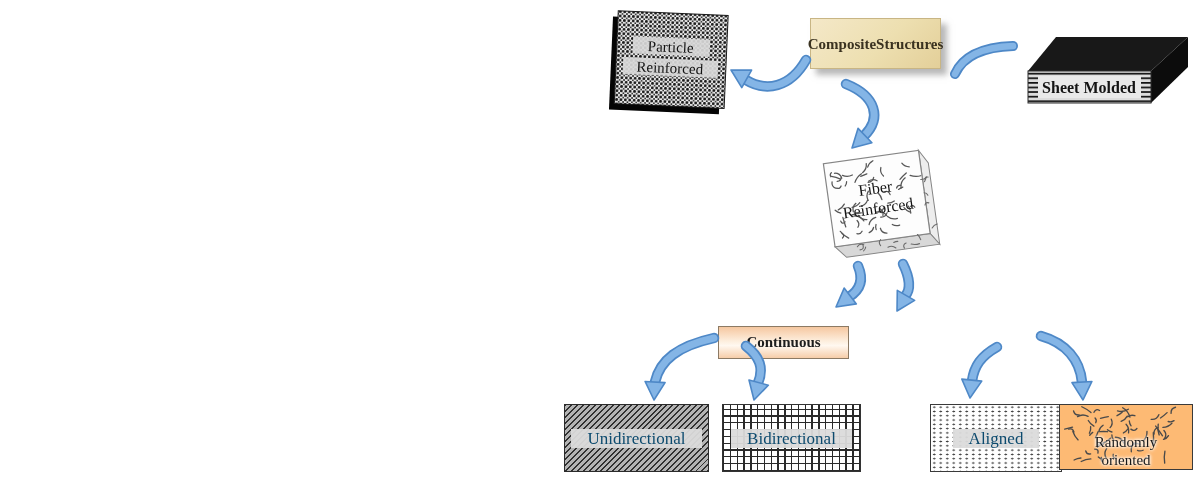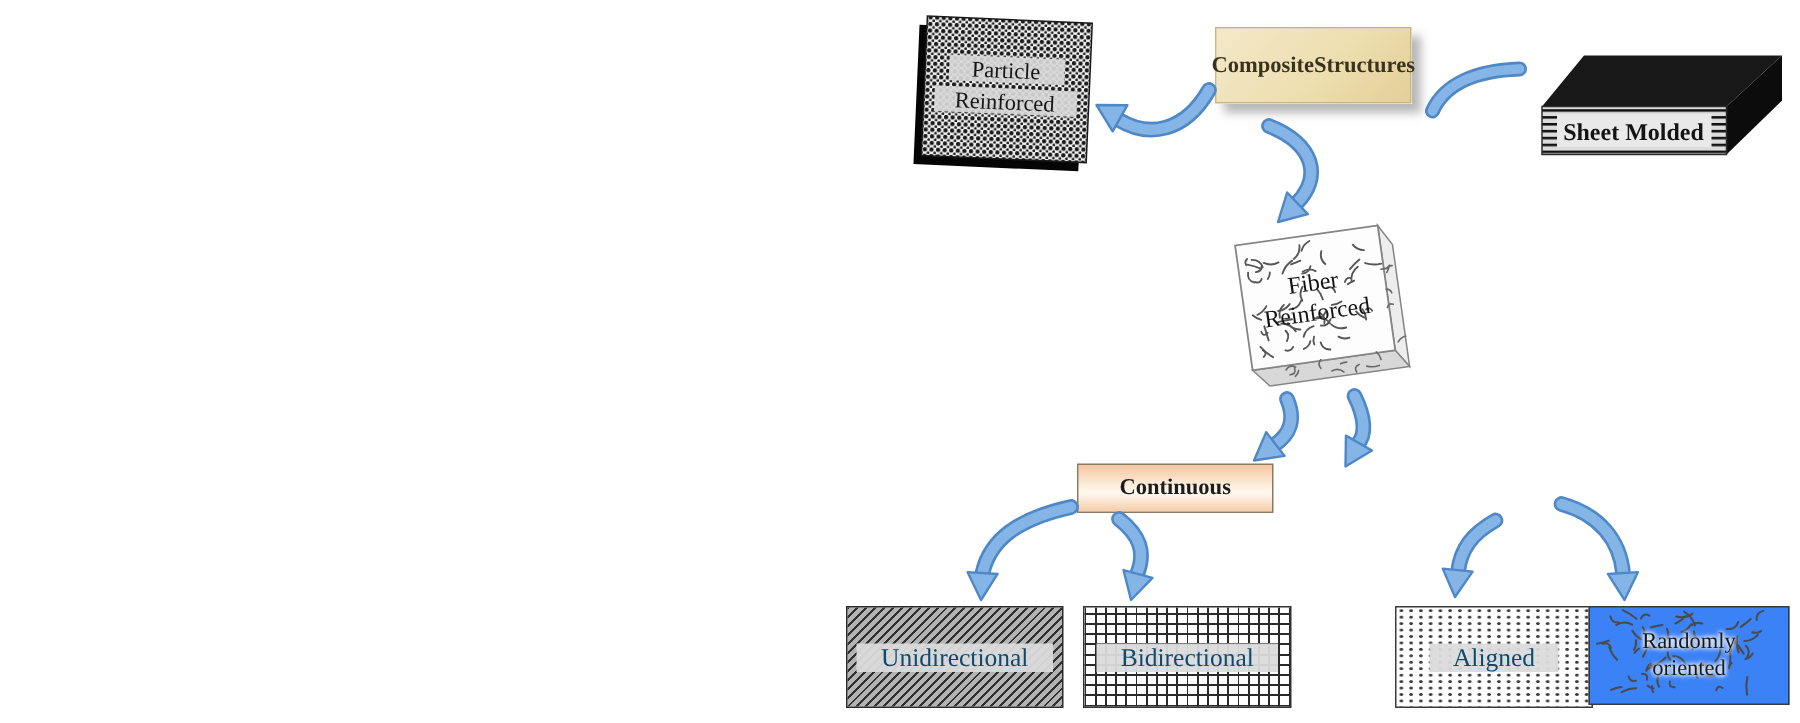--- a/index.html
+++ b/index.html
@@ -10,39 +10,39 @@
 
   
   #composite{left:810px;top:18px;width:129px;height:49px;
     background:linear-gradient(135deg,#f4e8c8 0%,#eddfb0 55%,#e3cf99 100%);
     border:1px solid #c8b584;box-shadow:6px 6px 6px rgba(125,125,125,.55);
     display:flex;flex-direction:row;align-items:center;justify-content:center;
     font-size:15px;font-weight:bold;color:#3a3220;line-height:20px;}
 
   
   .peach{position:absolute;display:flex;align-items:center;justify-content:center;
-    font-size:15px;font-weight:bold;color:#1d1d1d;}
+    font-size:15px;font-weight:bold;color:#1d1d1d;margin-top:17px;}
   #continuous{left:718px;top:309px;width:129px;height:31px;border:1.5px solid #8c7a64;
     background:linear-gradient(180deg,#f5c7a0 0%,#fdeedd 45%,#fff8f0 60%,#f6cda9 100%);}
   #discontinuous{left:907px;top:307px;width:128px;height:33px;border:2px dashed #141414;
     background:linear-gradient(115deg,#f7cba5 15%,#fbe0c4 45%,#ffffff 72%,#fcead8 100%);}
 
   
   .pattern-box{position:absolute;display:flex;align-items:center;justify-content:center;}
   #unidirectional{left:564px;top:404px;width:143px;height:66px;border:1px solid #2b2b2b;
     background:repeating-linear-gradient(135deg,#303030 0 1.4px,#b3b3b3 1.4px 4.2px);}
   #bidirectional{left:722px;top:404px;width:137px;height:66px;border:1.5px solid #333;
     background-color:#fff;
     background-image:repeating-linear-gradient(0deg,#2a2a2a 0 1.3px,transparent 1.3px 6.8px),
                      repeating-linear-gradient(90deg,#2a2a2a 0 1.3px,transparent 1.3px 6.8px);}
   #aligned{left:913px;top:404px;width:130px;height:66px;border:1.5px solid #3a3a3a;
     background-color:#fff;
     background-image:radial-gradient(#3c3c3c 1.1px,transparent 1.5px);
     background-size:6.5px 4.3px;margin-left:17px;}
-  #randomly{left:1059px;top:404px;width:132px;height:64px;border:1.5px solid #3a3a3a;background:#3b82f6;}
+  #randomly{left:1059px;top:404px;width:132px;height:64px;border:1.5px solid #3a3a3a;background:#fdba74;align-items:flex-end;}
   #randomly svg{position:absolute;left:0;top:0;}
   .strip{background:rgba(219,219,219,.95);padding:0 16px;font-size:17px;color:#0c4a6e;line-height:19px;}
   .random-label{position:relative;text-align:center;font-size:15px;line-height:18px;color:#181818;
     text-shadow:0 0 3px #fff,0 0 3px #fff,0 0 4px #fff;}
 
   #arrows{position:absolute;left:0;top:0;pointer-events:none;}
 </style>
 </head>
 <body>
 

